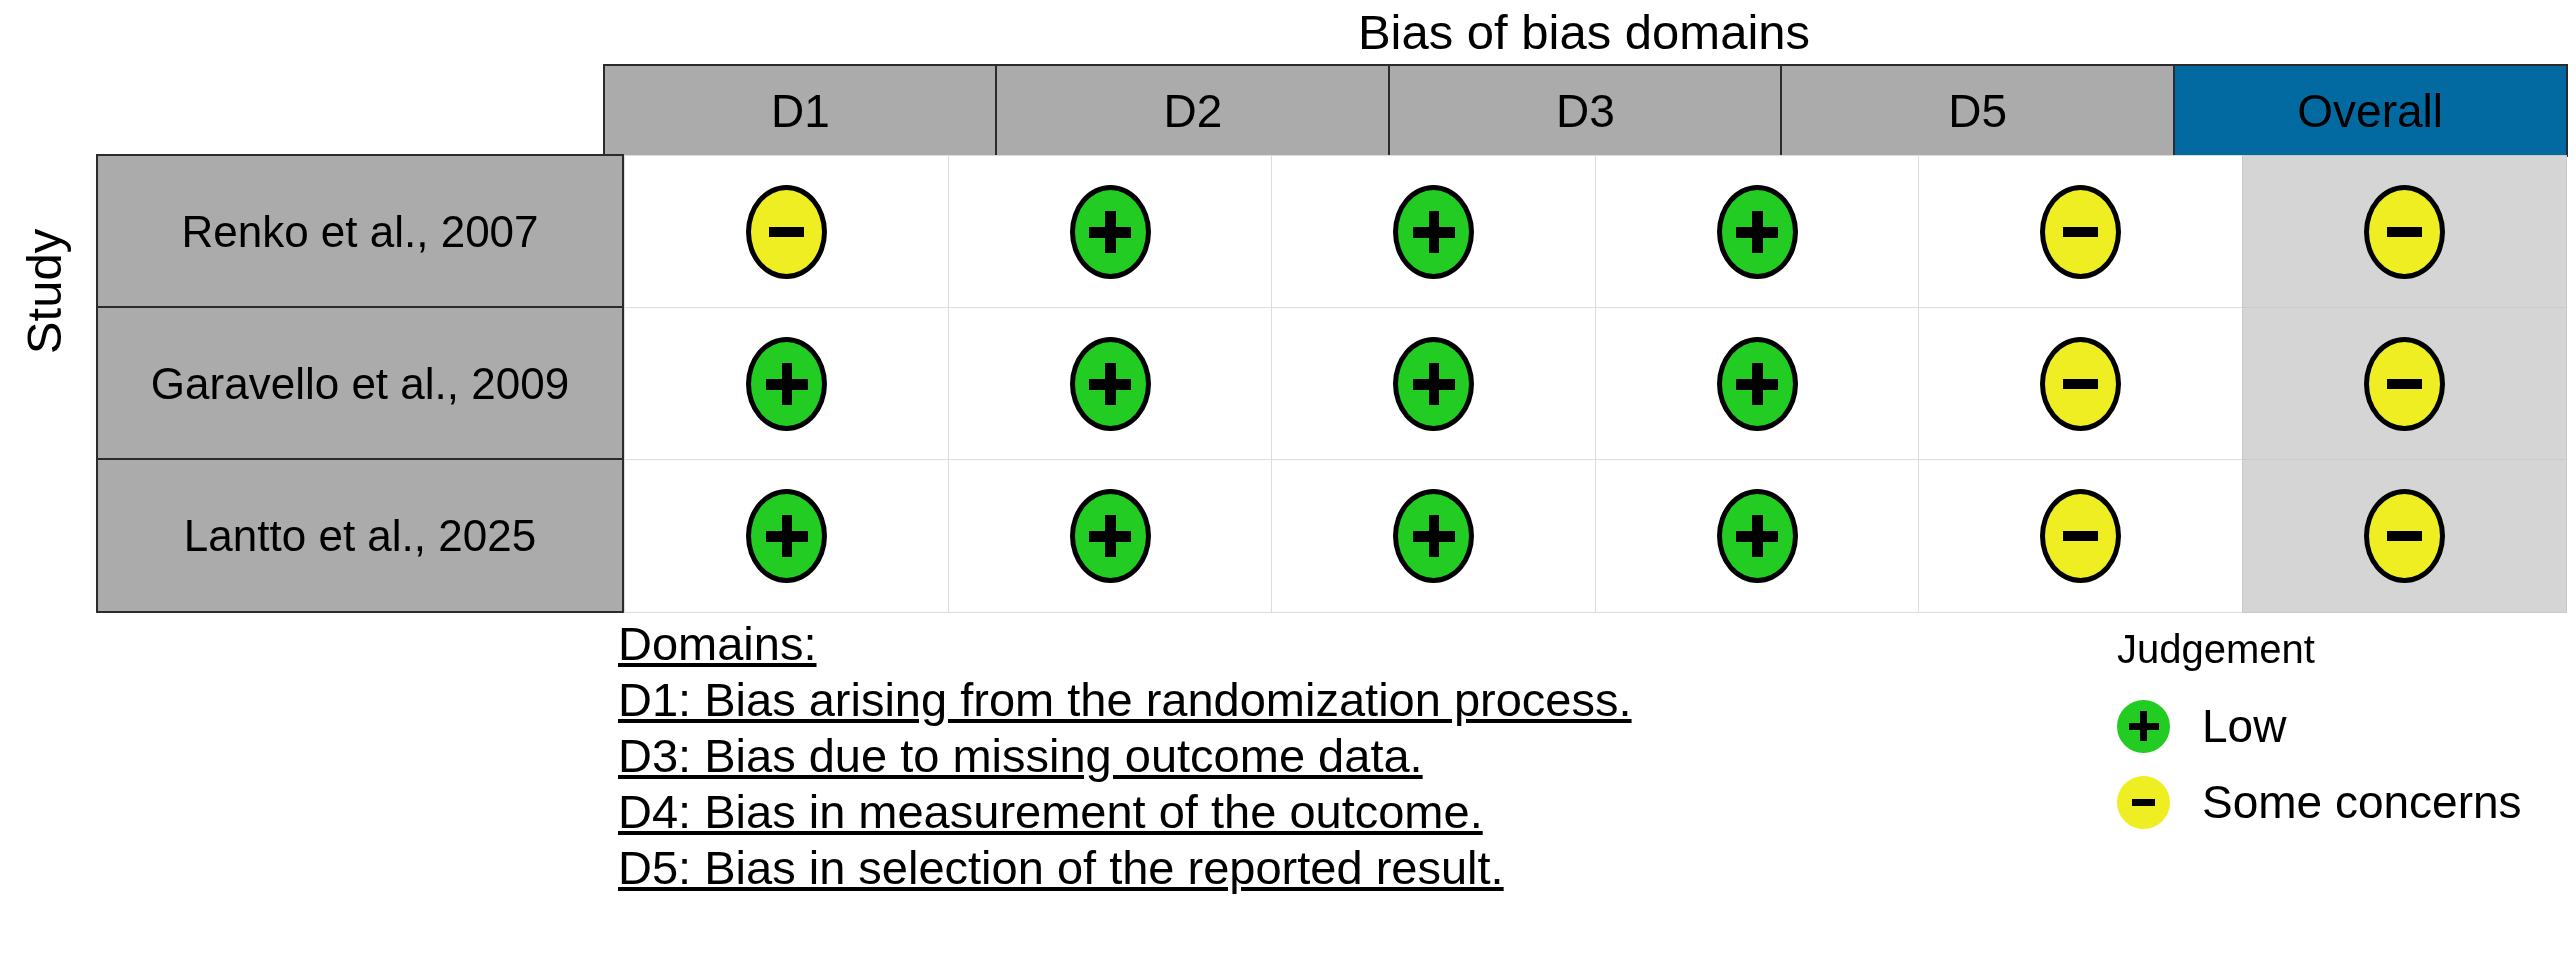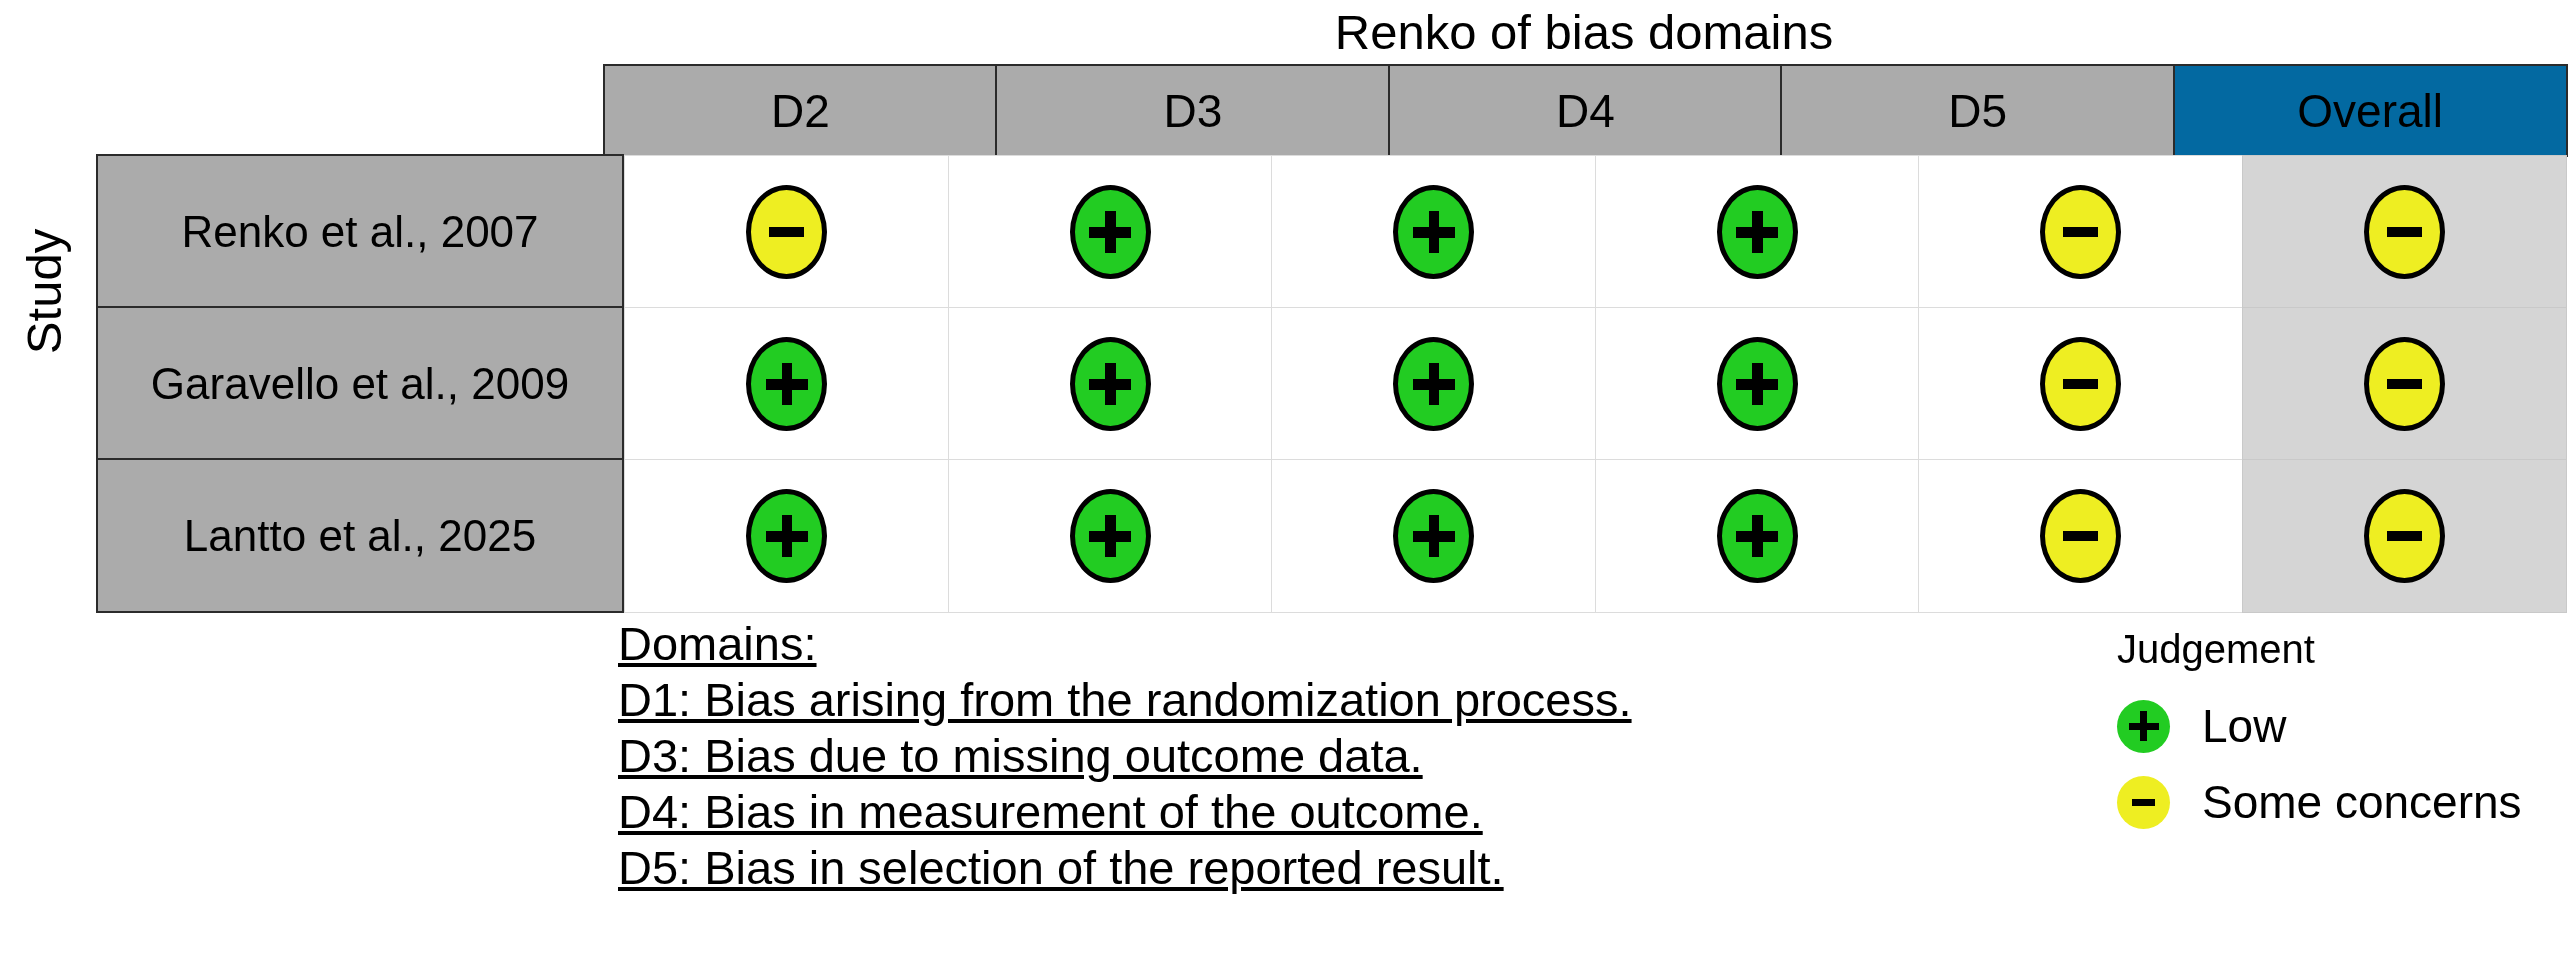--- a/index.html
+++ b/index.html
@@ -212,35 +212,35 @@
   .jl-bubble.concerns { background: #eeee22; }
   .jl-bubble .glyph-minus { width: 23px; height: 7px; }
   .jl-bubble .glyph-plus  { width: 30px; height: 30px; }
   .jl-bubble .glyph-plus::before { left: 0; top: 11.5px; width: 30px; height: 7px; }
   .jl-bubble .glyph-plus::after  { top: 0; left: 11.5px; height: 30px; width: 7px; }
   .jl-label { font-size: 46px; }
 </style>
 </head>
 <body>
 
-<div id="plot-title">Renko of bias domains</div>
+<div id="plot-title">Bias of bias domains</div>
 
 <div id="study-axis-label">Study</div>
 
 <div id="rob-table">
 
   <div id="header-row">
       <div class="head-cell">
+        <span>D1</span>
+      </div>
+      <div class="head-cell">
         <span>D2</span>
       </div>
       <div class="head-cell">
         <span>D3</span>
-      </div>
-      <div class="head-cell">
-        <span>D4</span>
       </div>
       <div class="head-cell">
         <span>D5</span>
       </div>
       <div class="head-cell overall-head">
         <span>Overall</span>
       </div>
     </div>
 
   <div id="body-rows">

